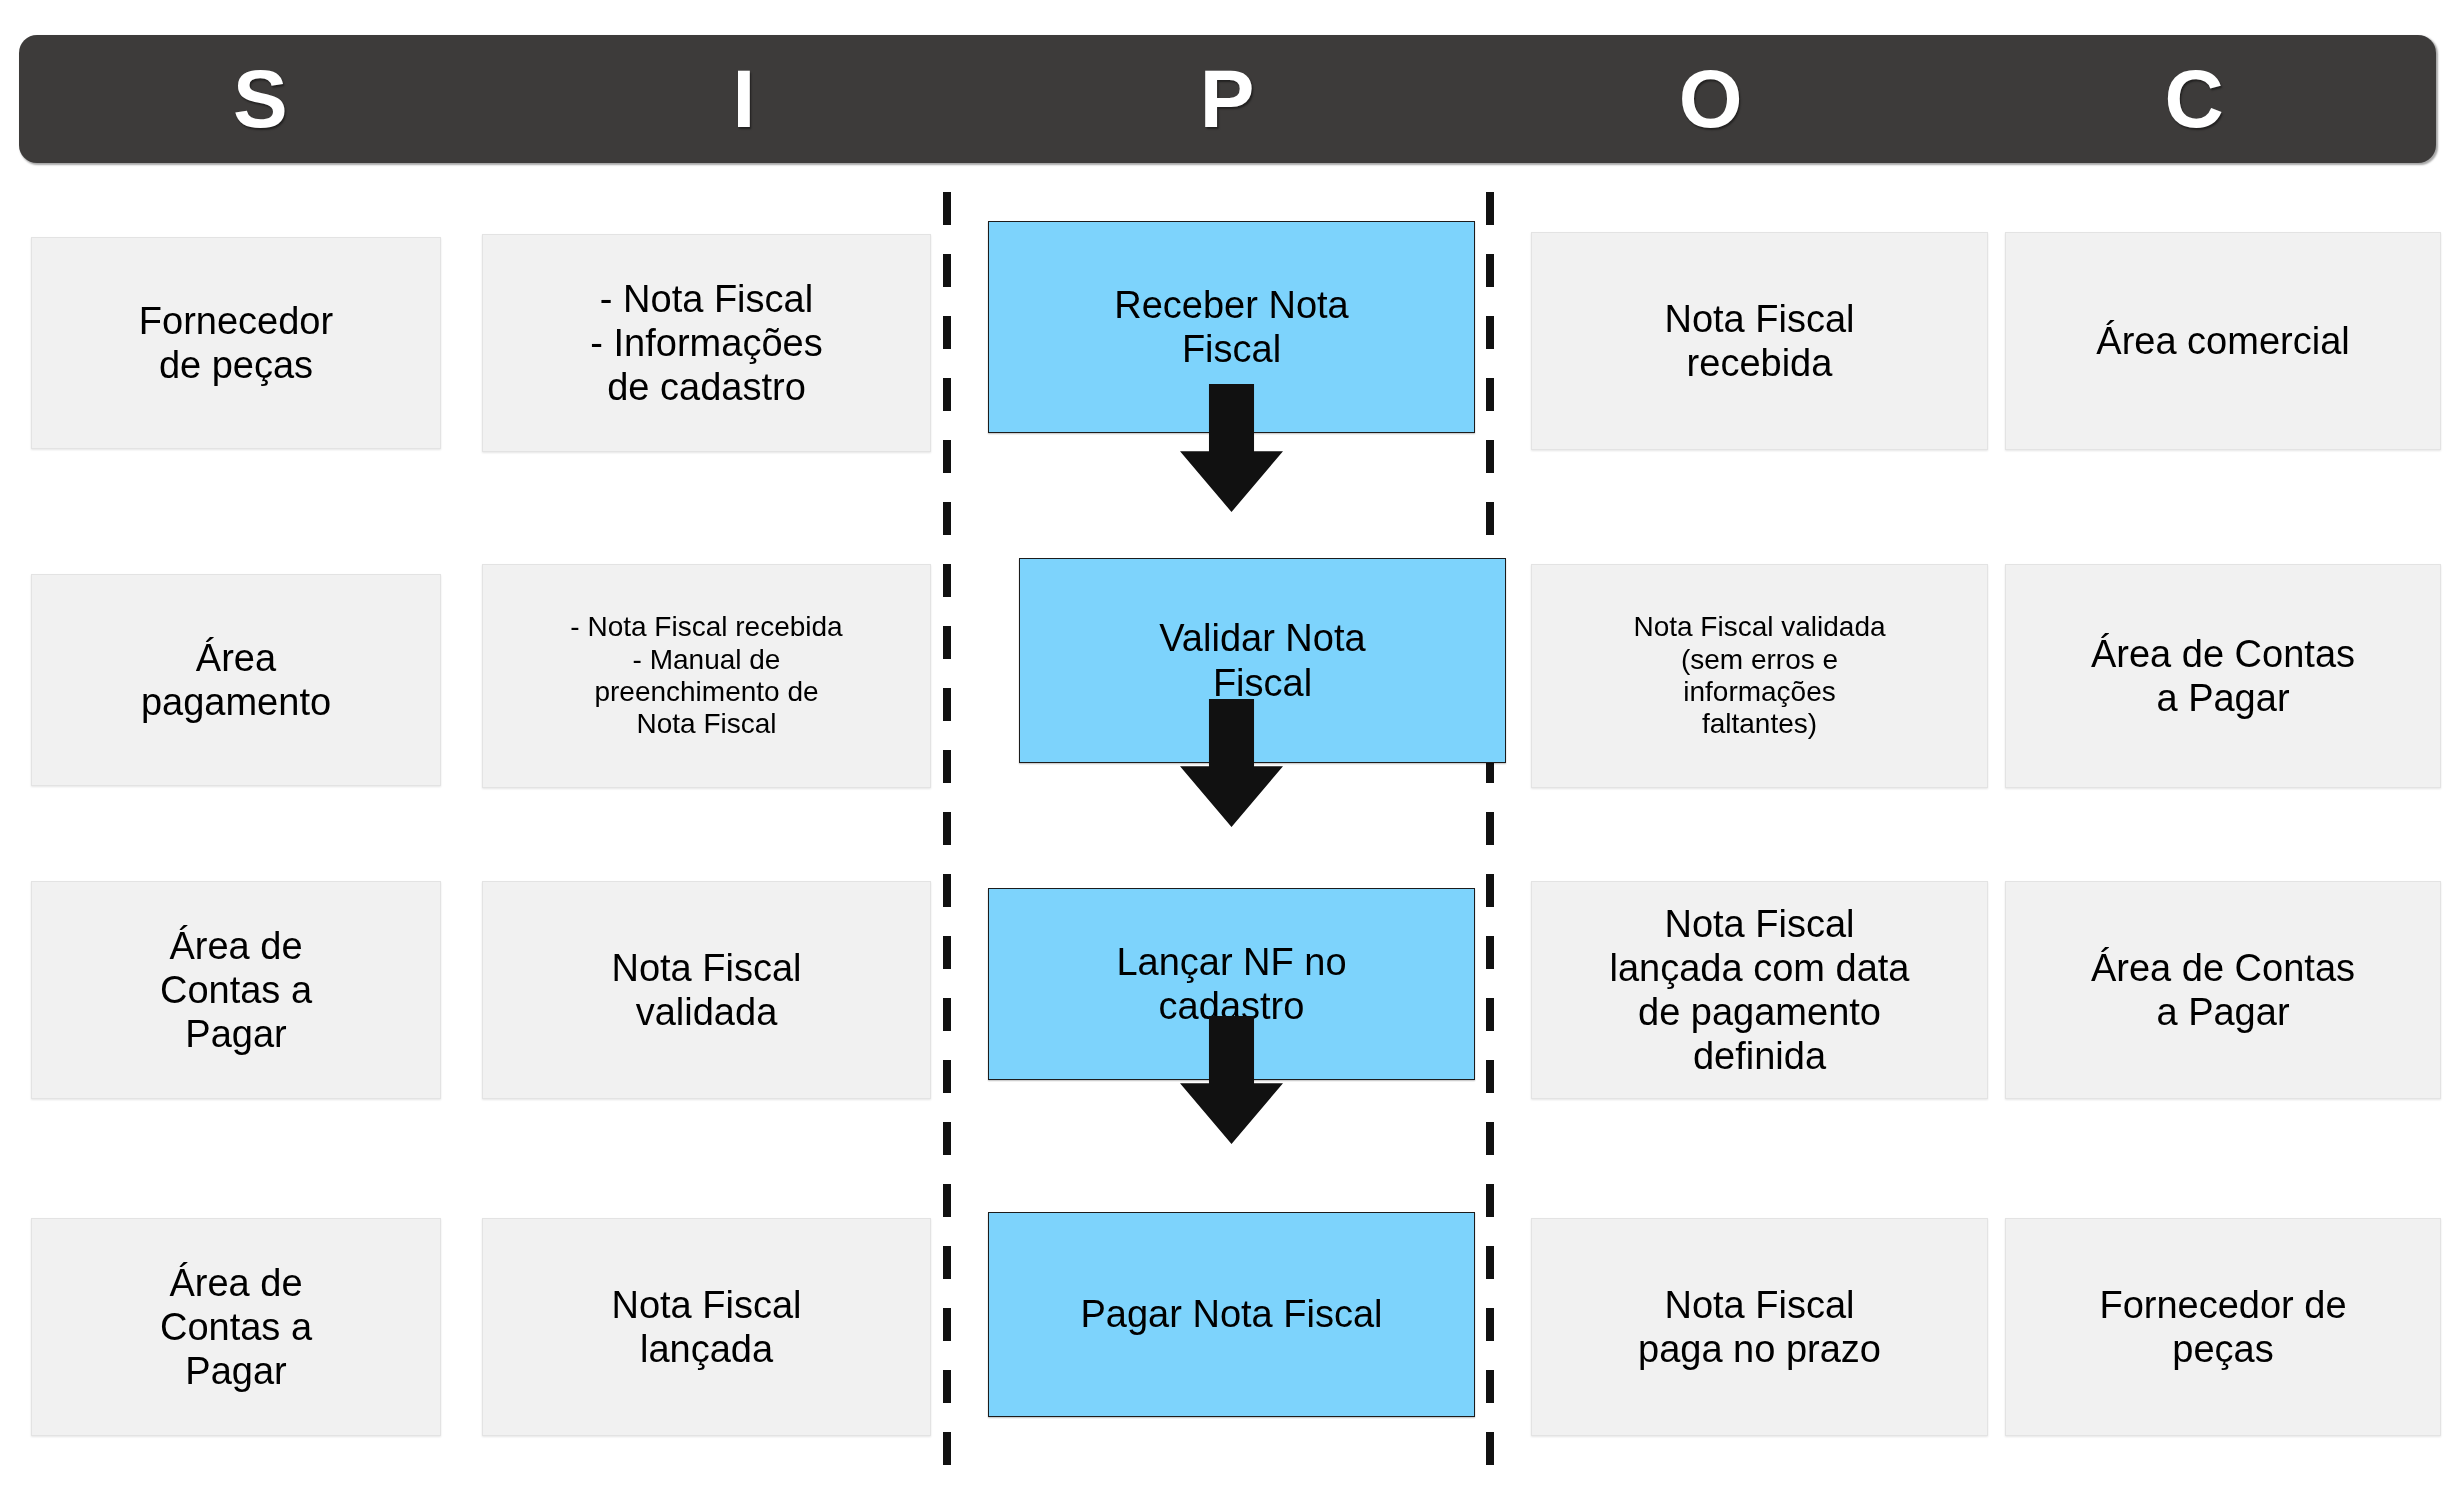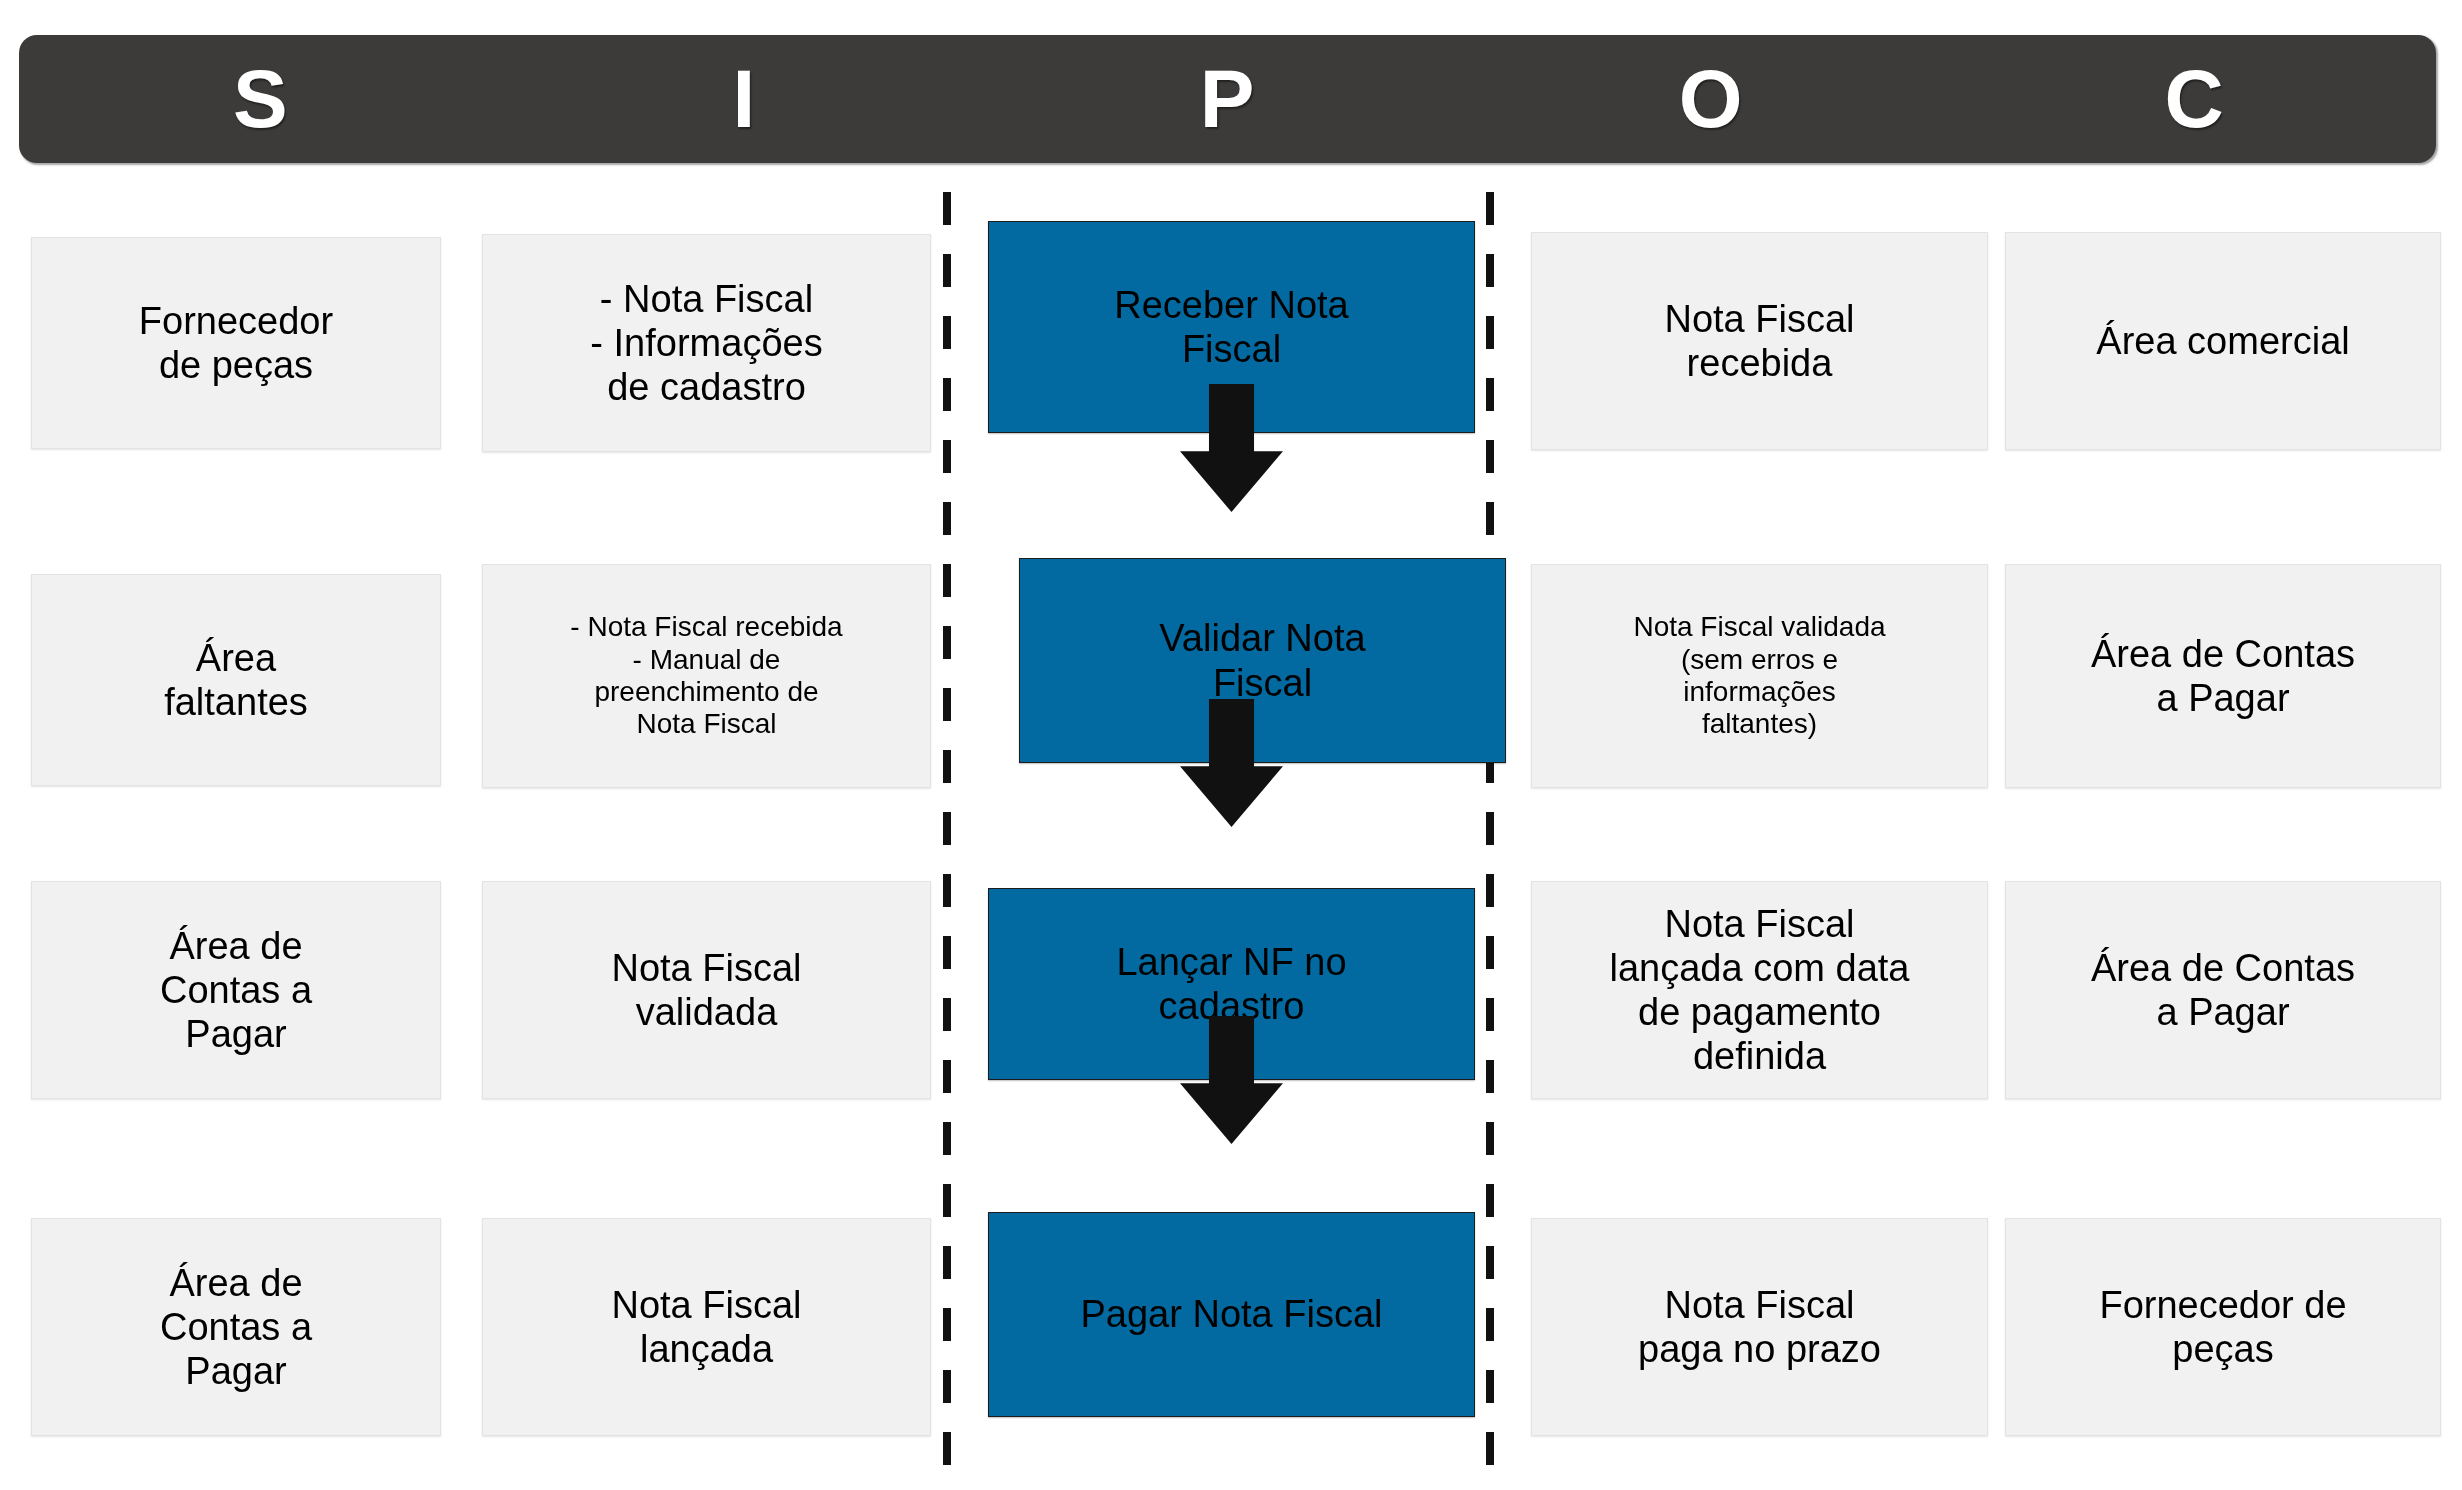--- a/index.html
+++ b/index.html
@@ -76,21 +76,21 @@
     line-height: 1.16;
   }
   
   .box-plain {
     background: #f1f1f1;
     border: 0.6px solid #e3e3e3;
     box-shadow: 0 1.3px 1.9px rgba(0,0,0,0.10);
   }
   
   .box-process {
-    background: #0369a1;
+    background: #7dd3fc;
     border: 1.9px solid #1c1c1c;
     box-shadow: 0 1.3px 1.3px rgba(0,0,0,0.25);
   }
   .cell-text {
     display: block;
     padding: 0 11.5px;
     white-space: pre-line;
   }
   .fs-big   { font-size: 38px; }
   .fs-small { font-size: 28px; }
@@ -145,21 +145,21 @@
   </div>
 
   <div class="flow-arrow" style="left:1180px; top:192px; height:128px;">
     <svg viewBox="0 0 160 200" preserveAspectRatio="none" aria-hidden="true">
       <polygon points="45,0 115,0 115,105 160,105 80,200 0,105 45,105" fill="#111111"></polygon>
     </svg>
   </div>
 
   <div class="cell box-plain" style="left:31px;  top:382px; width:410px;  height:212px;">
     <span class="cell-text fs-big">Área
-faltantes</span>
+pagamento</span>
   </div>
 
   <div class="cell box-plain" style="left:482px; top:372px; width:449px;  height:224px;justify-content:center;">
     <span class="cell-text fs-small">- Nota Fiscal recebida
 - Manual de
 preenchimento de
 Nota Fiscal</span>
   </div>
 
   <div class="cell box-process" style="left:1000px; top:366px; width:487px; height:205px;margin-left:19px;">

